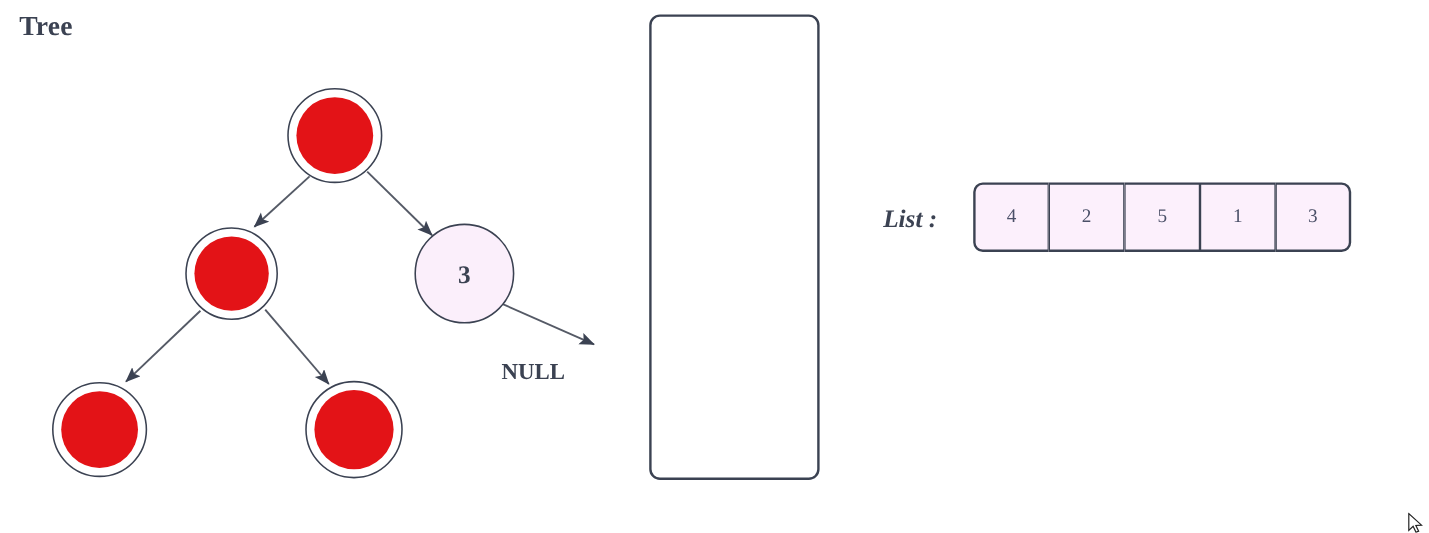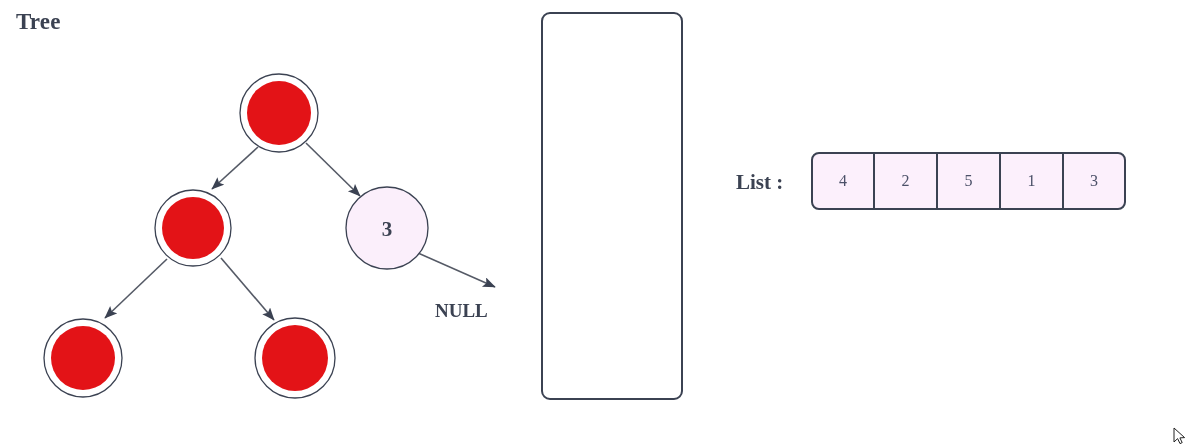--- a/index.html
+++ b/index.html
@@ -40,26 +40,27 @@
     font-size: 23px;
     letter-spacing: 0.2px;
   }
   #stack-title {
     left: 541px; top: 420px;
     width: 142px;
     text-align: center;
     font-size: 19px;
   }
   #null-label {
-    left: 435px; top: 300px;
+    left: 418px; top: 300px;
     font-size: 19px;
   }
   #list-label {
     left: 736px; top: 170px;
     font-size: 21px;
+    font-style: italic;
   }
   
   #stack-box {
     position: absolute;
     left: 541px;
     top: 12px;
     width: 142px;
     height: 388px;
     border: 2.5px solid #3b4252;
     border-radius: 9px;

